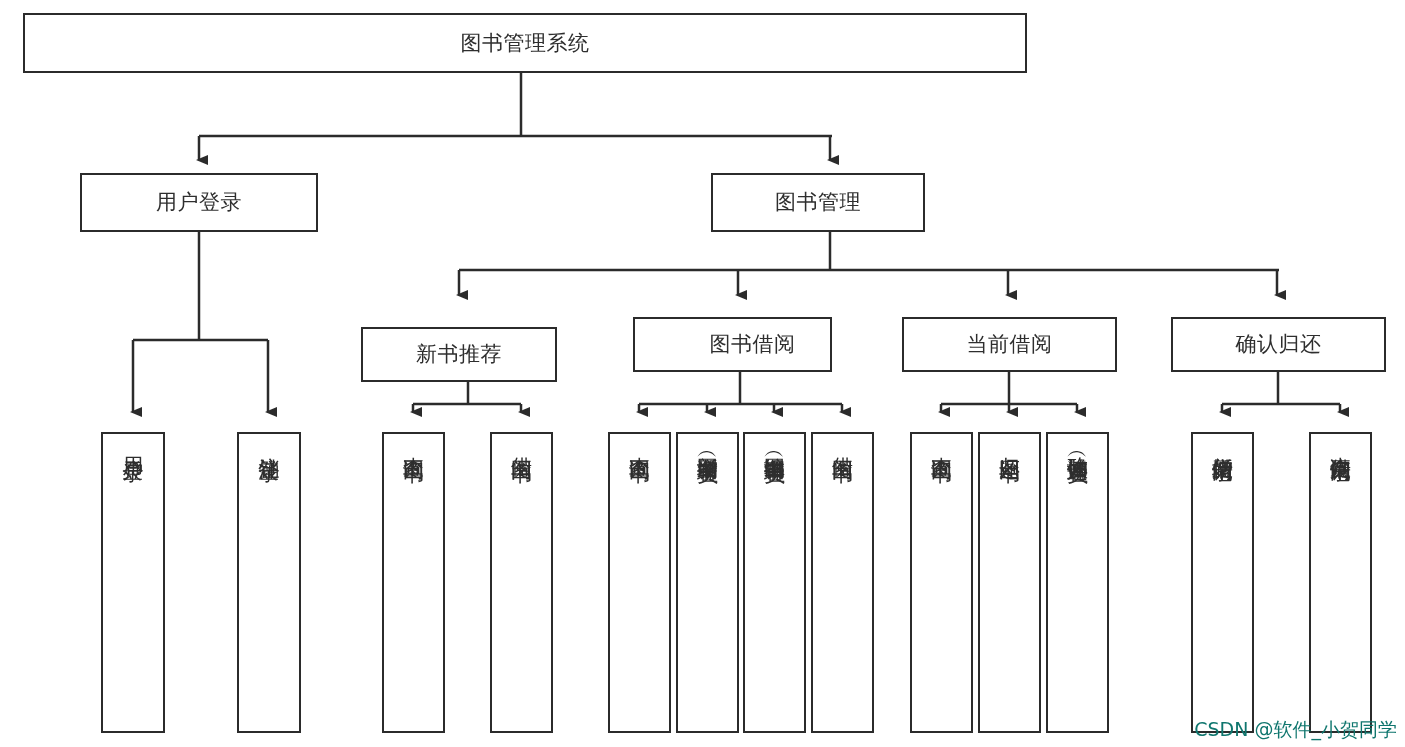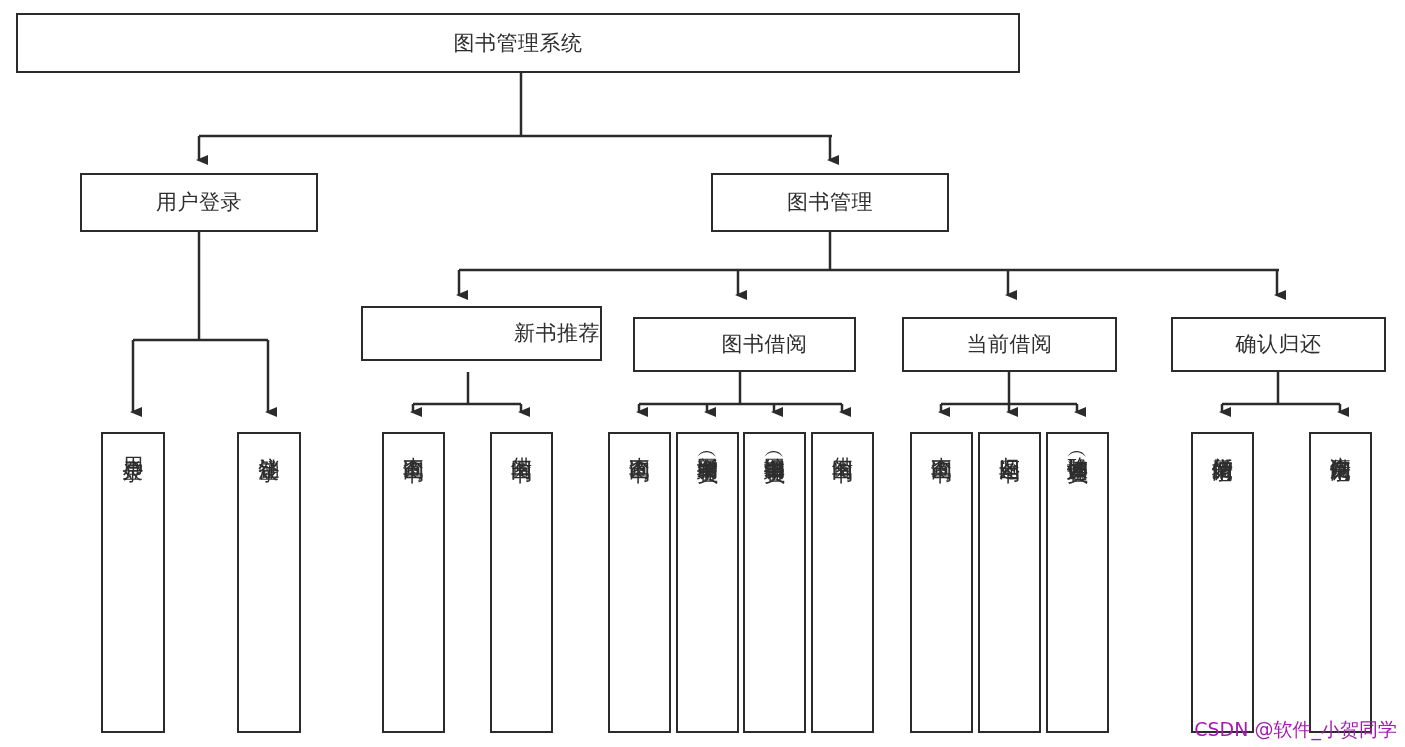--- a/index.html
+++ b/index.html
@@ -63,21 +63,21 @@
     white-space: nowrap;
   }
   .node.vert.tall .label {
     letter-spacing: 1px;
   }
   .watermark {
     position: absolute;
     right: 8px;
     bottom: 4px;
     font-size: 19px;
-    color: #a21caf;
+    color: #0f766e;
     z-index: 5;
     white-space: nowrap;
     font-family: "DejaVu Sans", "Liberation Sans", sans-serif;
   }
 </style>
 </head>
 <body>
 
 <div id="canvas">
 
@@ -124,35 +124,35 @@
       <path d="M1009,404 L1009,412" marker-end="url(#arrow)"></path>
       <path d="M1077,404 L1077,412" marker-end="url(#arrow)"></path>
 
       <path d="M1278,372 L1278,404"></path>
       <path d="M1222,404 L1340,404"></path>
       <path d="M1222,404 L1222,412" marker-end="url(#arrow)"></path>
       <path d="M1340,404 L1340,412" marker-end="url(#arrow)"></path>
     </g>
   </svg>
 
-  <div class="node horiz" style="left:16px; top:13px; width:1004px; height:60px;">
+  <div class="node horiz" style="left:23px; top:13px; width:1004px; height:60px;">
     <span class="label">图书管理系统</span>
   </div>
 
   <div class="node horiz" style="left:80px; top:173px; width:238px; height:59px;">
     <span class="label">用户登录</span>
   </div>
-  <div class="node horiz" style="left:711px; top:173px; width:238px; height:59px;">
+  <div class="node horiz" style="left:711px; top:173px; width:214px; height:59px;">
     <span class="label">图书管理</span>
   </div>
 
-  <div class="node horiz" style="left:361px; top:306px; width:241px; height:55px;justify-content:flex-end;">
+  <div class="node horiz" style="left:361px; top:327px; width:196px; height:55px;">
     <span class="label">新书推荐</span>
   </div>
-  <div class="node horiz" style="left:633px; top:317px; width:223px; height:55px;padding-left:40px;">
+  <div class="node horiz" style="left:633px; top:317px; width:199px; height:55px;padding-left:40px;">
     <span class="label">图书借阅</span>
   </div>
   <div class="node horiz" style="left:902px; top:317px; width:215px; height:55px;align-items:center;">
     <span class="label">当前借阅</span>
   </div>
   <div class="node horiz" style="left:1171px; top:317px; width:215px; height:55px;">
     <span class="label">确认归还</span>
   </div>
 
   <div class="node vert" style="left:101px; top:432px; width:64px; height:301px;">

